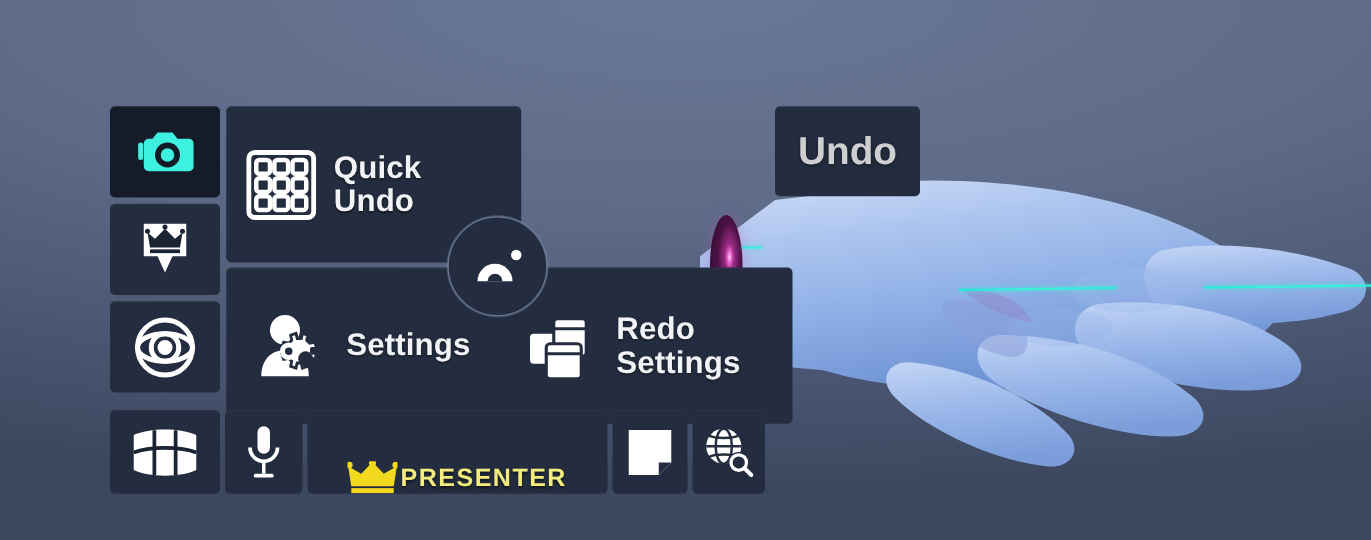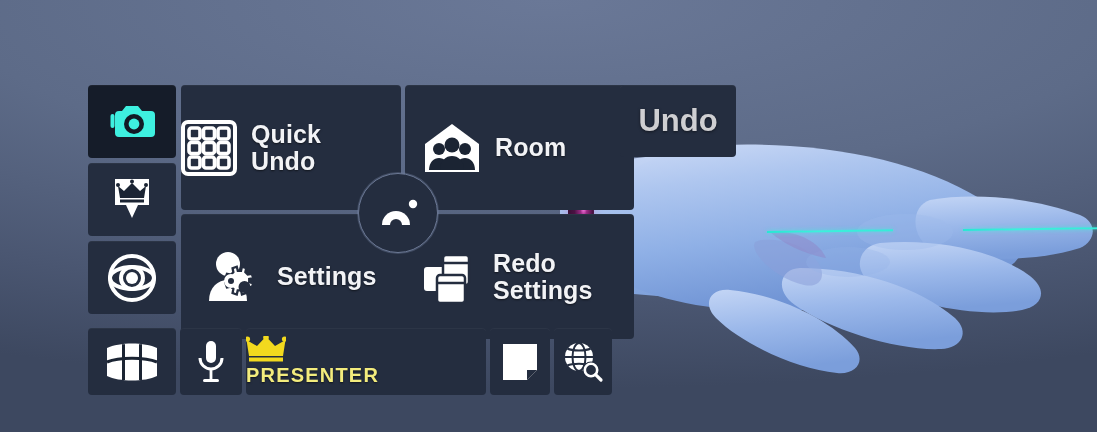--- a/index.html
+++ b/index.html
@@ -52,21 +52,21 @@
     letter-spacing:.1px;
     text-shadow:0 1px 2px rgba(0,0,0,.55);
   }
   .big-lbl{font-size:25px;}
   .undo-lbl,.redo-lbl{
     color:#cfcfd2;font-weight:bold;font-size:31px;
     width:100%;text-align:center;
     text-shadow:0 1px 3px rgba(0,0,0,.5);
   }
   .presenter-wrap{
-    flex-direction:column;justify-content:center;align-items:flex-start;gap:2px;
+    flex-direction:row;justify-content:center;align-items:flex-end;gap:2px;
   }
   .presenter-lbl{
     color:#f3ec7d;font-weight:bold;font-size:20px;letter-spacing:1.2px;
     text-shadow:0 1px 2px rgba(0,0,0,.55);
   }
   
   .hub{
     position:absolute;
     width:78px;height:78px;border-radius:50%;
     background:#242d3f;
@@ -189,21 +189,21 @@
         <svg width="52" height="52" viewBox="0 0 52 52">
           <circle cx="26" cy="26" r="22" fill="none" stroke="#ffffff" stroke-width="4"></circle>
           <ellipse cx="26" cy="26" rx="22" ry="11" fill="none" stroke="#ffffff" stroke-width="4"></ellipse>
           <ellipse cx="26" cy="26" rx="11" ry="22" fill="none" stroke="#ffffff" stroke-width="0"></ellipse>
           <circle cx="26" cy="26" r="11" fill="none" stroke="#ffffff" stroke-width="4"></circle>
           <circle cx="26" cy="26" r="6" fill="#ffffff"></circle>
         </svg>
       </span>
     </div>
 
-    <div class="tile" style="left:93px;top:0px;width:220px;height:125px;">
+    <div class="tile" style="left:93px;top:0px;width:220px;height:125px;padding-left:16px;">
       <span class="ico" style="margin-right:14px;">
         <svg width="56" height="56" viewBox="0 0 56 56">
           <rect x="2" y="2" width="52" height="52" rx="5" fill="none" stroke="#ffffff" stroke-width="4"></rect>
           <g fill="none" stroke="#ffffff" stroke-width="3.6">
             <rect x="8" y="8" width="11" height="11" rx="2.5"></rect>
             <rect x="22.5" y="8" width="11" height="11" rx="2.5"></rect>
             <rect x="37" y="8" width="11" height="11" rx="2.5"></rect>
             <rect x="8" y="22.5" width="11" height="11" rx="2.5"></rect>
             <rect x="22.5" y="22.5" width="11" height="11" rx="2.5"></rect>
             <rect x="37" y="22.5" width="11" height="11" rx="2.5"></rect>
@@ -212,36 +212,20 @@
             <rect x="37" y="37" width="11" height="11" rx="2.5"></rect>
           </g>
         </svg>
       </span>
       <span class="lbl big-lbl">
         <span>Quick</span><br>
         <span>Undo</span>
       </span>
     </div>
 
-    <div class="tile" style="left:317px;top:0px;width:211px;height:125px;padding-left:18px;">
-      <span class="ico" style="margin-right:14px;">
-        <svg width="58" height="52" viewBox="0 0 58 52">
-          <path d="M29,2 L56,22 L56,50 L2,50 L2,22 Z" fill="#ffffff"></path>
-          <g fill="#1b2433">
-            <circle cx="16" cy="27" r="6"></circle>
-            <path d="M6,48 c0,-8 5,-12 10,-12 c5,0 10,4 10,12 z"></path>
-            <circle cx="42" cy="27" r="6"></circle>
-            <path d="M32,48 c0,-8 5,-12 10,-12 c5,0 10,4 10,12 z"></path>
-            <circle cx="29" cy="23" r="7.5"></circle>
-            <path d="M17,48 c0,-9.5 6,-14 12,-14 c6,0 12,4.5 12,14 z"></path>
-          </g>
-        </svg>
-      </span>
-      <span class="lbl big-lbl">Room</span>
-    </div>
 
     <div class="tile" style="left:93px;top:129px;width:220px;height:125px;padding-left:24px;">
       <span class="ico" style="margin-right:14px;">
         <svg width="58" height="56" viewBox="0 0 58 56">
           <circle cx="23" cy="15" r="12" fill="#ffffff"></circle>
           <path d="M4,52 c0,-14 9,-21 19,-21 c10,0 19,7 19,21 z" fill="#ffffff"></path>
           <g fill="#ffffff" stroke="#242d3f" stroke-width="2.5">
             <path d="M40,28 l3.5,0 l1,-4.4 l4.6,1.6 l-0.9,4.4 l2.6,2.6 l4.4,-0.9 l1.6,4.6 l-4.4,1 l0,3.6 l4.4,1 l-1.6,4.6 l-4.4,-0.9 l-2.6,2.6 l0.9,4.4 l-4.6,1.6 l-1,-4.4 l-3.6,0 l-1,4.4 l-4.6,-1.6 l0.9,-4.4 l-2.6,-2.6 l-4.4,0.9 l-1.6,-4.6 l4.4,-1 l0,-3.6 l-4.4,-1 l1.6,-4.6 l4.4,0.9 l2.6,-2.6 l-0.9,-4.4 l4.6,-1.6 z" transform="translate(-4,-4) scale(0.92)"></path>
           </g>
           <circle cx="39.5" cy="38" r="6" fill="#242d3f"></circle>

